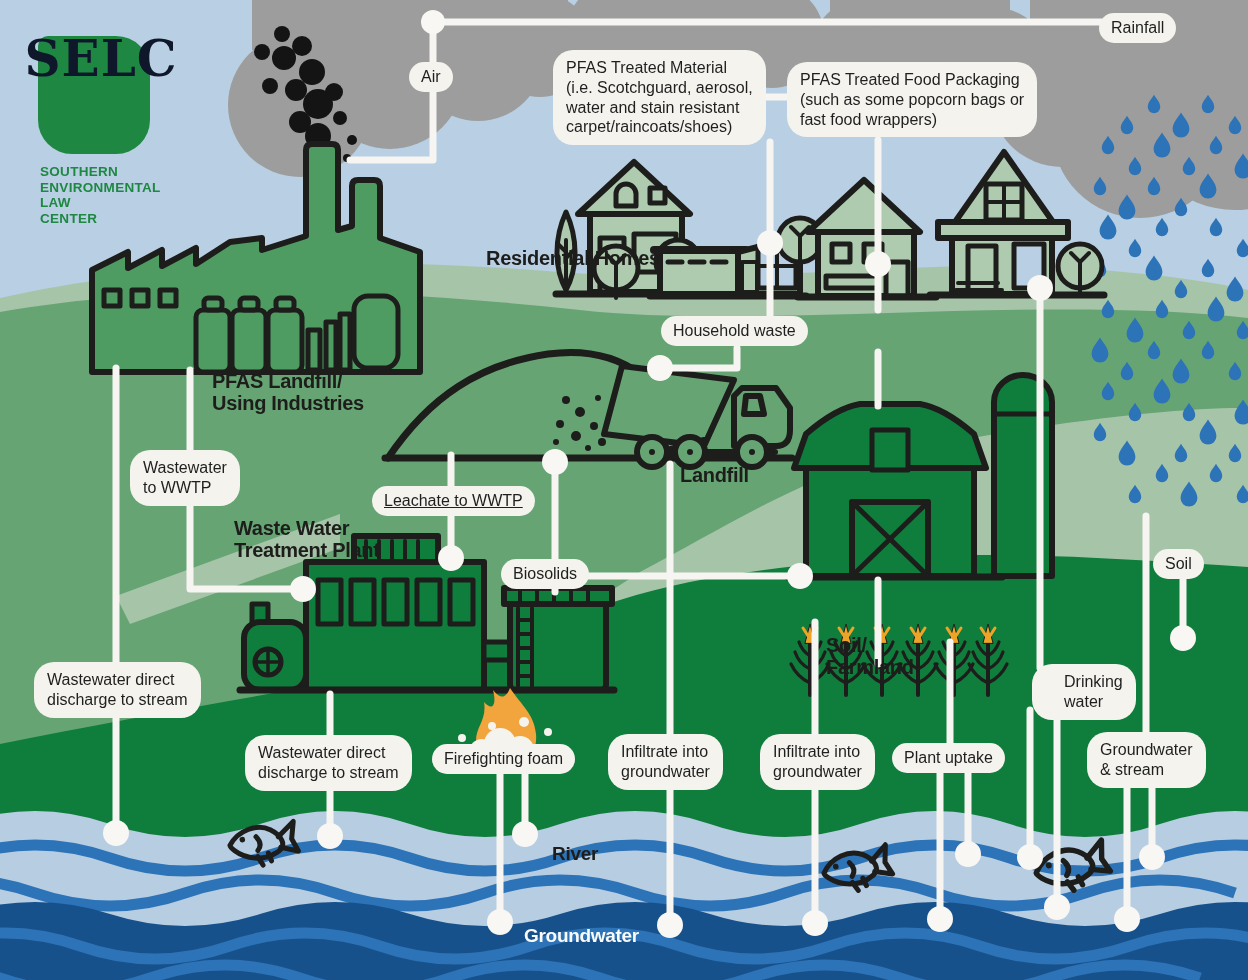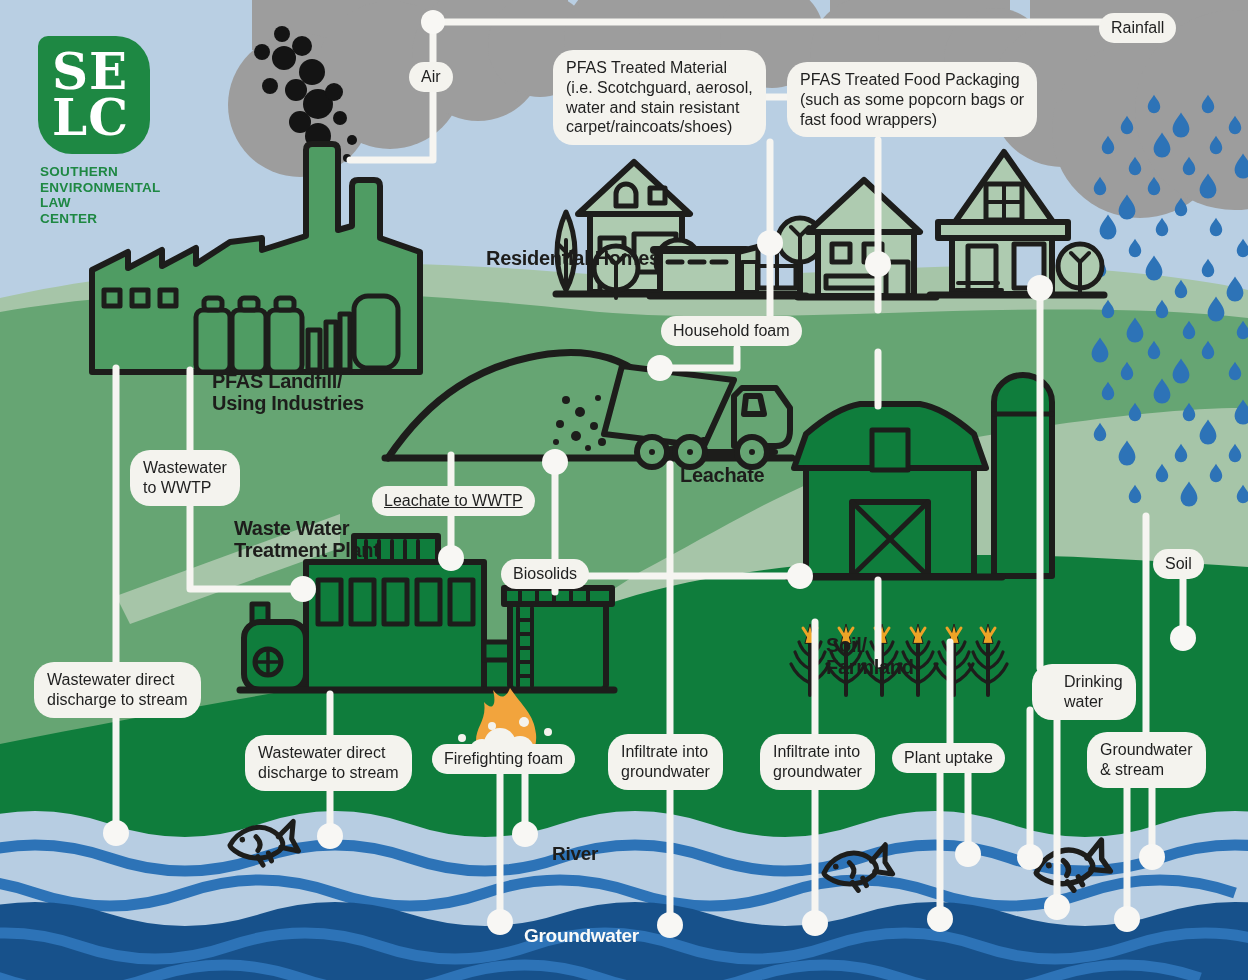--- a/index.html
+++ b/index.html
@@ -7,22 +7,22 @@
          font-family:"Liberation Sans",sans-serif;}
   .stage svg{position:absolute;left:0;top:0;}
   .pill{position:absolute;background:#f4f3ee;border-radius:20px;padding:8px 13px;
         font-size:16px;line-height:1.24;color:#1f1f1f;white-space:pre-line;}
   .pill--sm{border-radius:16px;padding:5px 12px;}
   .cap{position:absolute;font-weight:700;color:#1d1d1b;font-size:20px;line-height:1.12;
        white-space:pre-line;letter-spacing:-0.3px;}
   .cap--water{font-size:19px;}
   .cap--white{color:#fafaf8;}
   .logo-box{position:absolute;left:38px;top:36px;width:112px;height:118px;background:#1e8843;
-        border-radius:10px 34px 34px 34px;display:flex;flex-direction:column;justify-content:center;
-        padding-left:14px;box-sizing:border-box;color:#ffffff;font-family:"DejaVu Serif",serif;
+        border-radius:10px 34px 34px 34px;display:flex;flex-direction:row;justify-content:center;
+        padding-left:14px;box-sizing:border-box;color:#0f172a;font-family:"DejaVu Serif",serif;
         font-weight:700;font-size:50px;line-height:0.92;letter-spacing:1px;}
   .logo-org{position:absolute;left:40px;top:164px;color:#1e8843;font-size:13.5px;font-weight:700;
         line-height:1.16;white-space:pre-line;letter-spacing:0.3px;}
 </style>
 </head>
 <body>
 
 <div class="stage">
 
 <svg width="1248" height="980" viewBox="0 0 1248 980">
@@ -395,21 +395,21 @@
 
 <div class="pill pill--sm" style="left:409px;top:62px;">Air</div>
 <div class="pill pill--sm" style="left:1099px;top:13px;">Rainfall</div>
 <div class="pill" style="left:553px;top:50px;">PFAS Treated Material
 (i.e. Scotchguard, aerosol,
 water and stain resistant
 carpet/raincoats/shoes)</div>
 <div class="pill" style="left:787px;top:62px;">PFAS Treated Food Packaging
 (such as some popcorn bags or
 fast food wrappers)</div>
-<div class="pill pill--sm" style="left:661px;top:316px;">Household foam</div>
+<div class="pill pill--sm" style="left:661px;top:316px;">Household waste</div>
 <div class="pill" style="left:130px;top:450px;">Wastewater
 to WWTP</div>
 <div class="pill pill--sm" style="left:372px;top:486px;text-decoration:underline;">Leachate to WWTP</div>
 <div class="pill pill--sm" style="left:501px;top:559px;">Biosolids</div>
 <div class="pill" style="left:34px;top:662px;">Wastewater direct
 discharge to stream</div>
 <div class="pill" style="left:245px;top:735px;">Wastewater direct
 discharge to stream</div>
 <div class="pill pill--sm" style="left:432px;top:744px;">Firefighting foam</div>
 <div class="pill" style="left:608px;top:734px;">Infiltrate into
@@ -419,21 +419,21 @@
 <div class="pill pill--sm" style="left:892px;top:743px;">Plant uptake</div>
 <div class="pill" style="left:1032px;top:664px;padding-left:32px;">Drinking
 water</div>
 <div class="pill" style="left:1087px;top:732px;">Groundwater
 &amp; stream</div>
 <div class="pill pill--sm" style="left:1153px;top:549px;">Soil</div>
 
 <div class="cap" style="left:486px;top:247px;">Residential Homes</div>
 <div class="cap" style="left:212px;top:370px;">PFAS Landfill/
 Using Industries</div>
-<div class="cap" style="left:680px;top:464px;">Leachate</div>
+<div class="cap" style="left:680px;top:464px;">Landfill</div>
 <div class="cap" style="left:206px;top:517px;margin-left:28px;">Waste Water
 Treatment Plant</div>
 <div class="cap" style="left:826px;top:634px;">Soil/
 Farmland</div>
 <div class="cap cap--water" style="left:552px;top:843px;">River</div>
 <div class="cap cap--water cap--white" style="left:524px;top:925px;">Groundwater</div>
 
 </div>
 
 </body></html>

